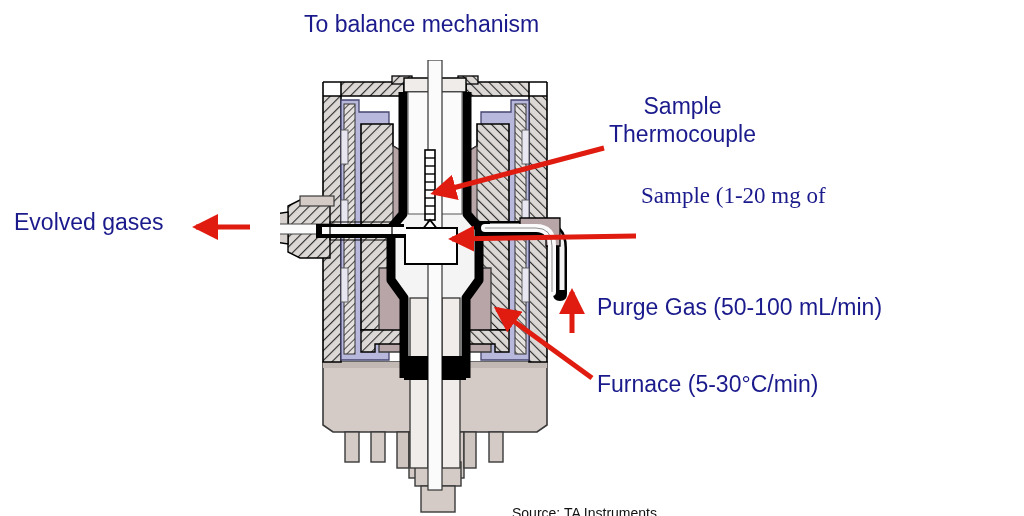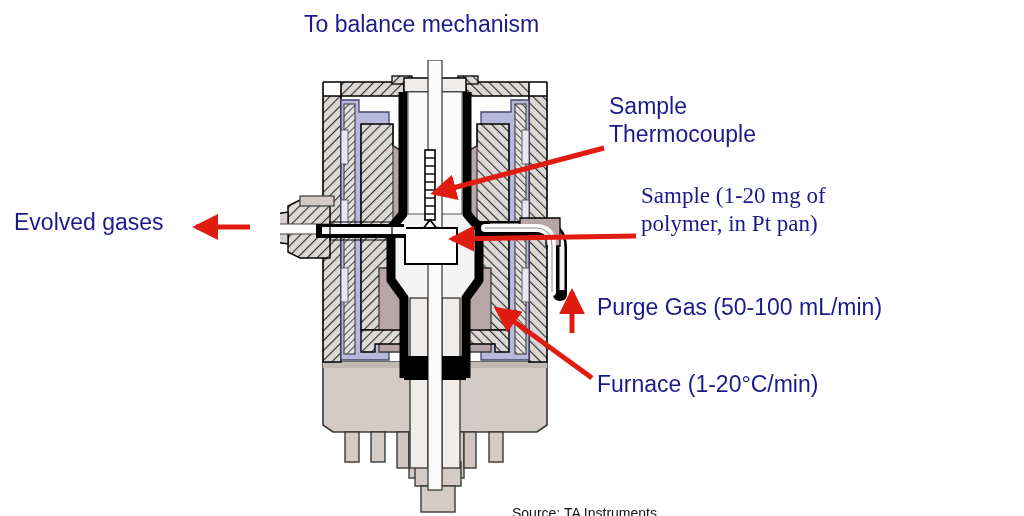--- a/index.html
+++ b/index.html
@@ -9,20 +9,21 @@
   }
   body {
     font-family: "Liberation Sans", sans-serif;
   }
   #page {
     position: relative;
     width: 944px;
     height: 516px;
     background: #ffffff;
     overflow: hidden;
+    text-align: center;
   }
   .lbl {
     position: absolute;
     color: #1a1a8c;
     font-family: "Liberation Sans", sans-serif;
     font-size: 23px;
     line-height: 28px;
     white-space: pre;
   }
   #title-label {
@@ -253,21 +254,21 @@
 
     <line x1="592" y1="378" x2="497" y2="309" stroke="#e01b0f" stroke-width="5" marker-end="url(#ah)"></line>
   </svg>
 
   <div class="lbl" id="title-label">To balance mechanism</div>
 
   <div class="lbl" id="sample-thermocouple-label"><span>Sample</span><br><span>Thermocouple</span></div>
 
   <div class="lbl" id="evolved-gases-label">Evolved gases</div>
 
-  <div class="lbl" id="sample-pan-label"><span>Sample (1-20 mg of</span><br><span>polymer, in Pt pan)</span></div>
+  <div class="lbl" id="sample-pan-label"><span>Sample (1-20 mg of</span><br></div>
 
   <div class="lbl" id="purge-gas-label">Purge Gas (50-100 mL/min)</div>
 
-  <div class="lbl" id="furnace-label">Furnace (1-20°C/min)</div>
+  <div class="lbl" id="furnace-label">Furnace (5-30°C/min)</div>
 
   <div id="source-label">Source: TA Instruments</div>
 
 </div>
 
 </body></html>

